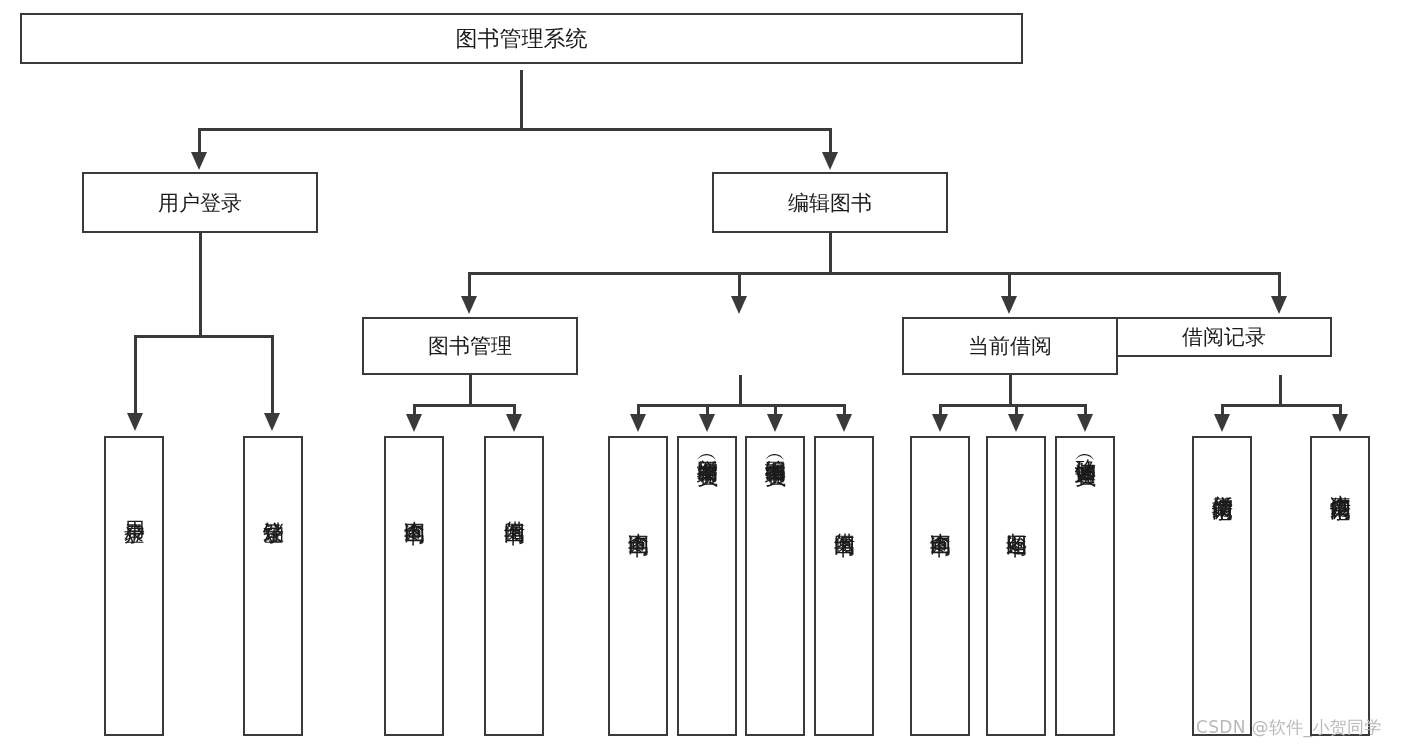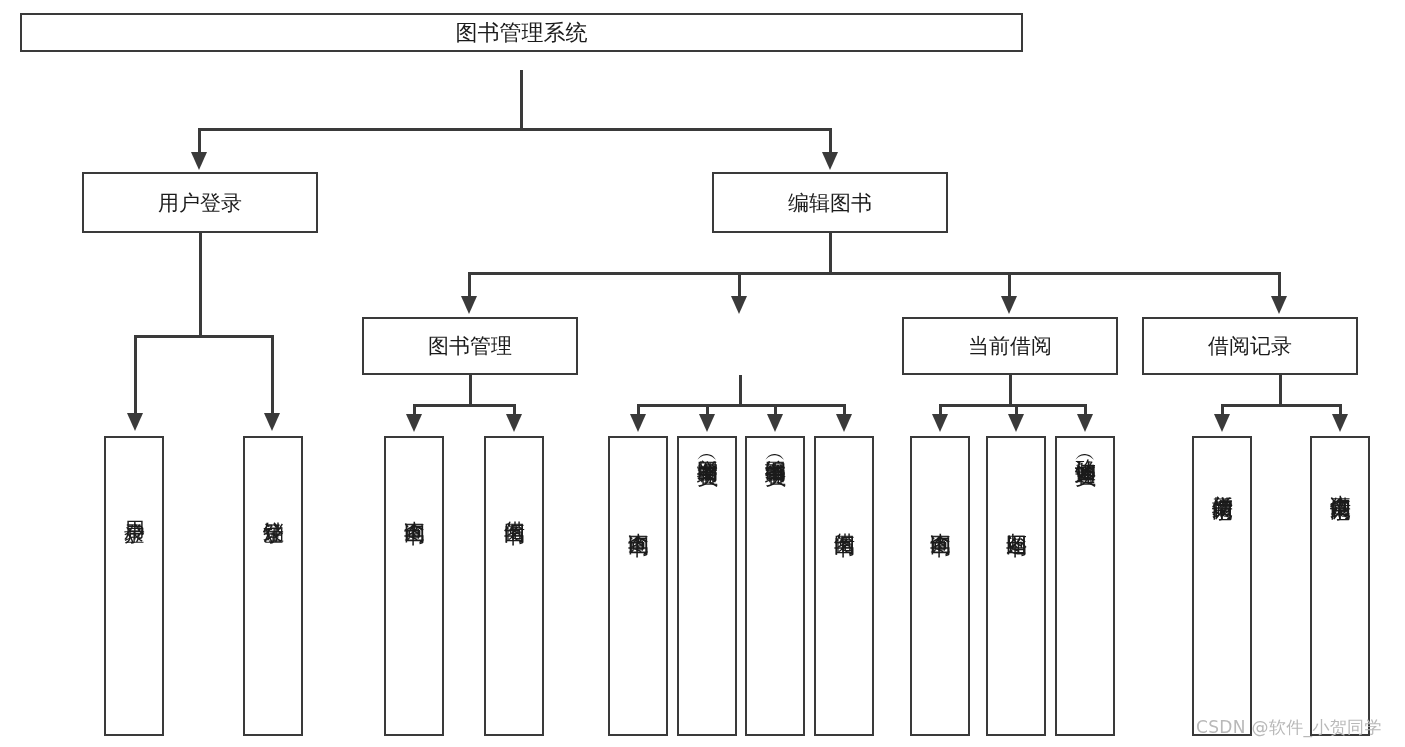--- a/index.html
+++ b/index.html
@@ -141,42 +141,42 @@
   <div class="vline" style="left:1084px; top:404px; height:12px;"></div>
   <div class="arrow" style="left:1077px; top:414px;"></div>
 
   <div class="vline" style="left:1279px; top:375px; height:30px;"></div>
   <div class="hline" style="left:1221px; top:404px; width:118px;"></div>
   <div class="vline" style="left:1221px; top:404px; height:12px;"></div>
   <div class="arrow" style="left:1214px; top:414px;"></div>
   <div class="vline" style="left:1339px; top:404px; height:12px;"></div>
   <div class="arrow" style="left:1332px; top:414px;"></div>
 
-  <div class="node level-root" style="left:20px; top:13px; width:1003px; height:39px;">
+  <div class="node level-root" style="left:20px; top:13px; width:1003px; height:51px;">
     <span>图书管理系统</span>
   </div>
 
   <div class="node level-1" style="left:82px; top:172px; width:236px; height:61px;">
     <span>用户登录</span>
   </div>
 
   <div class="node level-1" style="left:712px; top:172px; width:236px; height:61px;">
     <span>编辑图书</span>
   </div>
 
   <div class="node level-2" style="left:362px; top:317px; width:216px; height:58px;">
     <span>图书管理</span>
   </div>
 
 
   <div class="node level-2" style="left:902px; top:317px; width:216px; height:58px;">
     <span>当前借阅</span>
   </div>
 
-  <div class="node level-2" style="left:1116px; top:317px; width:216px; height:58px;margin-left:26px;">
+  <div class="node level-2" style="left:1116px; top:317px; width:216px; height:40px;">
     <span>借阅记录</span>
   </div>
 
   <div class="node leaf mid" style="left:104px; top:436px; width:60px; height:300px;">
     <span class="vlabel" style="margin-top:66px;">用户登录</span>
   </div>
   <div class="node leaf mid" style="left:243px; top:436px; width:60px; height:300px;">
     <span class="vlabel" style="margin-top:66px;">注销登录</span>
   </div>
 

